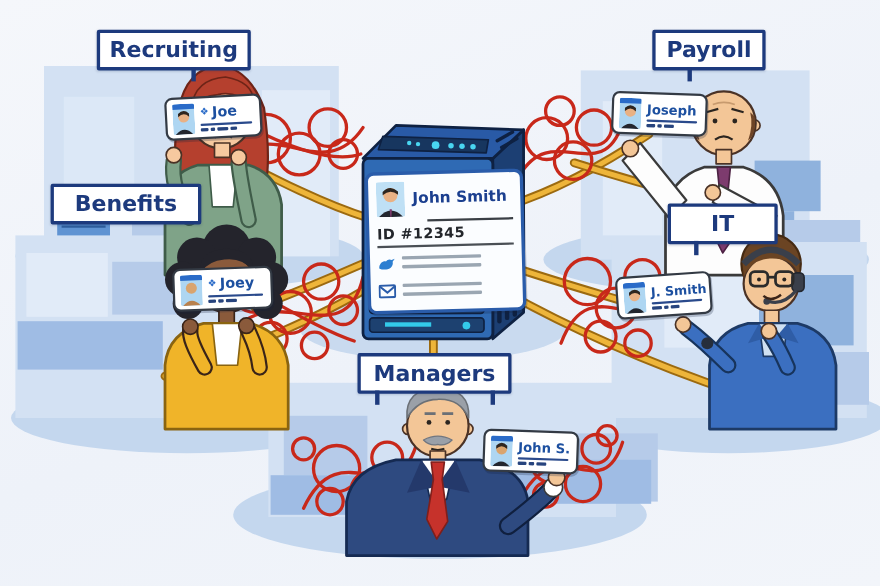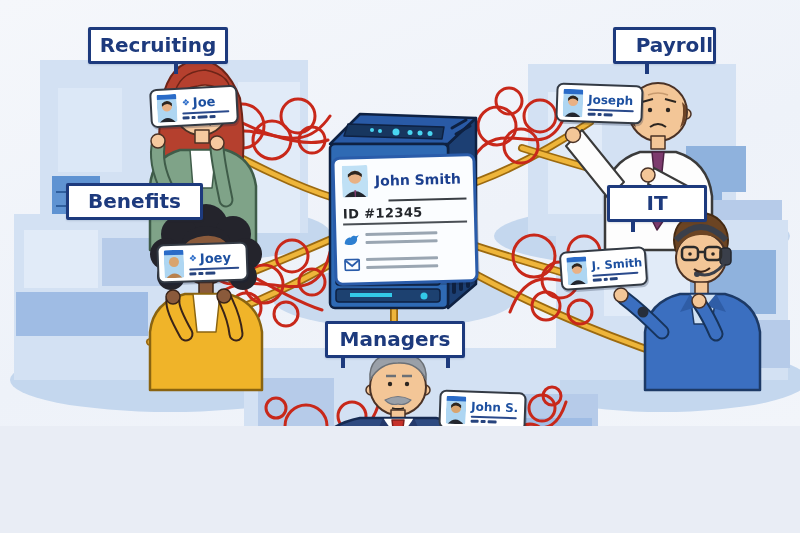--- a/index.html
+++ b/index.html
@@ -1,17 +1,17 @@
 <!DOCTYPE html>
 <html><head>
 <meta charset="utf-8">
 <style>
   html,body{margin:0;padding:0;}
   body{font-family:"DejaVu Sans","Liberation Sans",sans-serif;background:#e9edf5;}
-  #scene{position:relative;width:800px;height:426px;overflow:hidden;
+  #scene{position:relative;width:800px;height:533px;overflow:hidden;
          background:linear-gradient(160deg,#f5f7fb 0%,#eef2f9 55%,#f2f5fa 100%);}
   #art{position:absolute;left:0;top:0;z-index:1;}
 
   
   .dlabel{position:absolute;z-index:6;background:#ffffff;border:3px solid #1d3a7d;
           color:#1d3a7d;font-weight:bold;font-size:20px;line-height:26px;
           text-align:center;padding:2px 0 3px;border-radius:2px;
           box-shadow:0 1px 2px rgba(30,50,90,.15);}
   .dlabel .stem{position:absolute;bottom:-13px;width:4px;height:13px;background:#1d3a7d;}
 
@@ -333,25 +333,25 @@
     <path d="M462,478 C478,466 492,454 500,446" stroke="#2e4a80" stroke-width="13" fill="none" stroke-linecap="round"></path>
     <circle cx="503" cy="443" r="8.5" fill="#ffffff" stroke="#3a3a3a" stroke-width="1.5"></circle>
     <circle cx="506" cy="434" r="7.5" fill="#f3c697" stroke="#4a3226" stroke-width="1.5"></circle>
   </g>
 </svg>
 
   <div class="dlabel" style="left:88px;top:27px;width:134px;">
     <span>Recruiting</span>
     <span class="stem" style="left:62%;"></span>
   </div>
-  <div class="dlabel" style="left:613px;top:27px;width:97px;text-align:right;">
+  <div class="dlabel" style="left:593px;top:27px;width:97px;">
     <span>Payroll</span>
     <span class="stem" style="left:30%;"></span>
   </div>
-  <div class="dlabel" style="left:46px;top:183px;width:131px;margin-left:20px;">
+  <div class="dlabel" style="left:46px;top:167px;width:131px;">
     <span>Benefits</span>
   </div>
   <div class="dlabel" style="left:325px;top:321px;width:134px;">
     <span>Managers</span>
     <span class="stem" style="left:10%;"></span>
     <span class="stem" style="left:88%;"></span>
   </div>
   <div class="dlabel" style="left:607px;top:185px;width:94px;">
     <span>IT</span>
     <span class="stem" style="left:22%;"></span>

